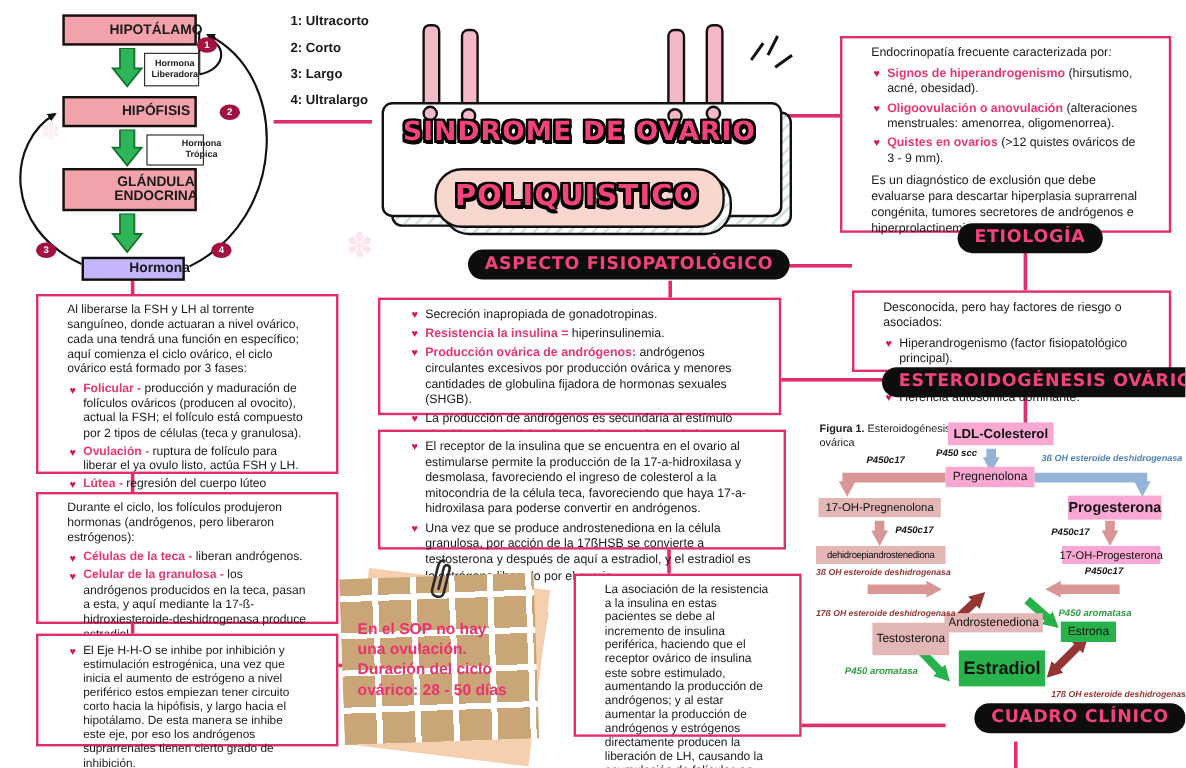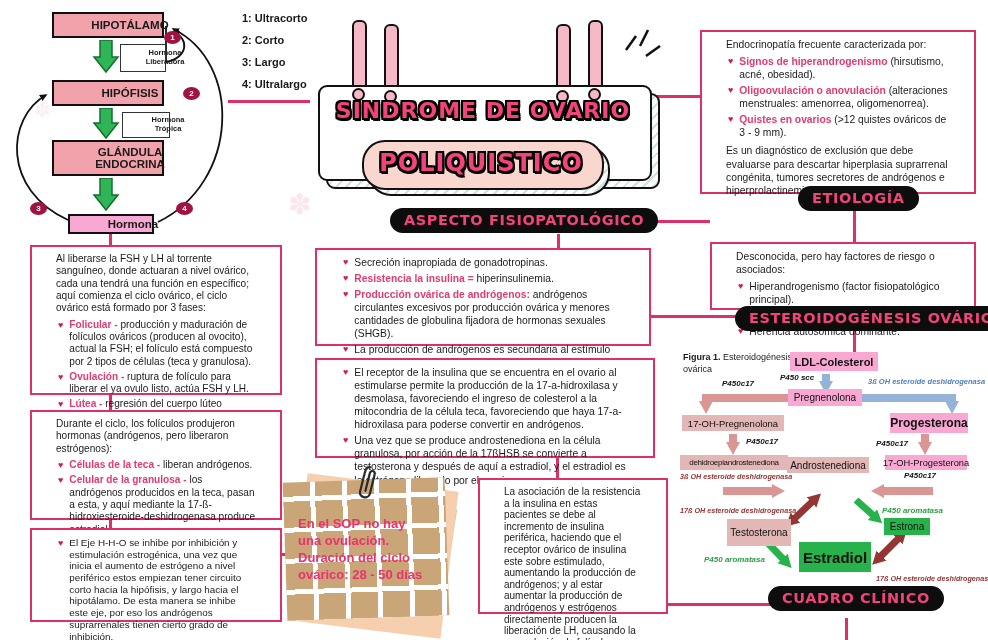--- a/index.html
+++ b/index.html
@@ -81,39 +81,39 @@
     <path d="M158,222 C240,182 242,62 173,29" stroke="#111" stroke-width="1.8" fill="none" marker-end="url(#mblk)"></path>
     <path d="M68,220 C2,190 6,118 46,95" stroke="#111" stroke-width="1.8" fill="none" marker-end="url(#mblk)"></path>
   </svg>
 
   <div class="fc" style="left:52px;top:12px;width:112px;height:26px;">
       <span>HIPOTÁLAMO</span>
     </div>
   <svg class="abs" style="left:92px;top:40px;z-index:3;" width="28" height="34">
       <polygon points="8,0 20,0 20,17 26,17 14,32 2,17 8,17" fill="#2fb457" stroke="#14702d" stroke-width="1.5"></polygon>
     </svg>
-  <div class="fc fcw" style="left:120px;top:44px;width:32px;height:28px;z-index:4;">
+  <div class="fc fcw" style="left:120px;top:44px;width:32px;height:28px;z-index:4;justify-content:flex-end;">
       <span>Hormona Liberadora</span>
     </div>
   <div class="fc" style="left:52px;top:80px;width:112px;height:26px;">
       <span>HIPÓFISIS</span>
     </div>
   <svg class="abs" style="left:92px;top:108px;z-index:3;" width="28" height="32">
       <polygon points="8,0 20,0 20,15 26,15 14,30 2,15 8,15" fill="#2fb457" stroke="#14702d" stroke-width="1.5"></polygon>
     </svg>
   <div class="fc fcw" style="left:122px;top:112px;width:48px;height:26px;z-index:4;">
       <span>Hormona Trópica</span>
     </div>
   <div class="fc" style="left:52px;top:140px;width:112px;height:36px;">
       <span>GLÁNDULA ENDOCRINA</span>
     </div>
   <svg class="abs" style="left:92px;top:178px;z-index:3;" width="28" height="34">
       <polygon points="8,0 20,0 20,17 26,17 14,32 2,17 8,17" fill="#2fb457" stroke="#14702d" stroke-width="1.5"></polygon>
     </svg>
-  <div class="fc" style="left:68px;top:214px;width:86px;height:20px;background:#f9a8d4;justify-content:center;">
+  <div class="fc" style="left:68px;top:214px;width:86px;height:20px;background:#c4b5fd;justify-content:center;">
       <span>Hormona</span>
     </div>
 
   <div class="circ" style="left:164px;top:31px;">1</div>
   <div class="circ" style="left:183px;top:87px;">2</div>
   <div class="circ" style="left:30px;top:202px;">3</div>
   <div class="circ" style="left:176px;top:202px;">4</div>
 
   <div class="abs" style="left:242px;top:12px;z-index:3;">
     <div class="legend-line">1: Ultracorto</div>
@@ -170,21 +170,21 @@
     <div class="b">
         <span class="hrt">♥</span>
         <div><span class="pk">Quistes en ovarios</span><span> (&gt;12 quistes ováricos de 3 - 9 mm).</span></div>
       </div>
     <div style="margin-top:5px;">Es un diagnóstico de exclusión que debe evaluarse para descartar hiperplasia suprarrenal congénita, tumores secretores de andrógenos e hiperprolactinemia.</div>
   </div>
 
   <div class="lbl" style="left:798px;top:186px;">ETIOLOGÍA</div>
   <div class="lbl" style="left:390px;top:208px;">ASPECTO FISIOPATOLÓGICO</div>
   <div class="lbl" style="left:735px;top:306px;">ESTEROIDOGÉNESIS OVÁRICA</div>
-  <div class="lbl" style="left:768px;top:586px;text-align:center;">CUADRO CLÍNICO</div>
+  <div class="lbl" style="left:812px;top:586px;text-align:center;">CUADRO CLÍNICO</div>
 
   <div class="pbox" style="left:710px;top:242px;width:266px;height:68px;">
     <div class="intro">Desconocida, pero hay factores de riesgo o asociados:</div>
     <div class="b">
         <span class="hrt">♥</span>
         <div>Hiperandrogenismo (factor fisiopatológico principal).</div>
       </div>
     <div class="b">
         <span class="hrt">♥</span>
         <div>Origen multifactorial y poligénico.</div>
@@ -299,21 +299,21 @@
   <div class="fb fblue" style="left:788px;top:389px;width:74px;height:17px;font-size:10px;">Pregnenolona</div>
   <div class="enz" style="left:722px;top:379px;font-size:8px;color:#111;">P450c17</div>
   <div class="fb frose" style="left:682px;top:415px;width:102px;height:16px;font-size:9.5px;">17-OH-Pregnenolona</div>
   <div class="enz" style="left:746px;top:437px;font-size:8px;color:#111;">P450c17</div>
   <div class="fb frose" style="left:680px;top:455px;width:108px;height:15px;font-size:8px;letter-spacing:-0.3px;">dehidroepiandrostenediona</div>
   <div class="enz" style="left:680px;top:472px;font-size:7.2px;color:#943634;">3ß OH esteroide deshidrogenasa</div>
   <div class="fb fblue" style="left:890px;top:413px;width:78px;height:20px;font-weight:bold;font-size:12px;">Progesterona</div>
   <div class="enz" style="left:876px;top:439px;font-size:8px;color:#111;">P450c17</div>
   <div class="fb fblue" style="left:885px;top:455px;width:82px;height:15px;font-size:9.3px;">17-OH-Progesterona</div>
   <div class="enz" style="left:904px;top:471px;font-size:8px;color:#111;">P450c17</div>
-  <div class="fb frose" style="left:787px;top:457px;width:82px;height:16px;font-size:10px;">Androstenediona</div>
+  <div class="fb frose" style="left:787px;top:511px;width:82px;height:16px;font-size:10px;">Androstenediona</div>
   <div class="enz" style="left:680px;top:506px;font-size:7.2px;color:#943634;">17ß OH esteroide deshidrogenasa</div>
   <div class="fb frose" style="left:727px;top:519px;width:64px;height:27px;font-size:10px;">Testosterona</div>
   <div class="enz" style="left:882px;top:506px;font-size:8px;color:#2e9e45;">P450 aromatasa</div>
   <div class="fb fgreen" style="left:884px;top:518px;width:46px;height:17px;font-size:10px;">Estrona</div>
   <div class="enz" style="left:704px;top:555px;font-size:8px;color:#2e9e45;">P450 aromatasa</div>
   <div class="fb fgreen" style="left:799px;top:542px;width:72px;height:30px;font-weight:bold;font-size:15px;">Estradiol</div>
   <div class="enz" style="left:876px;top:574px;font-size:7.2px;color:#943634;">17ß OH esteroide deshidrogenasa</div>
 
 </div>
 

